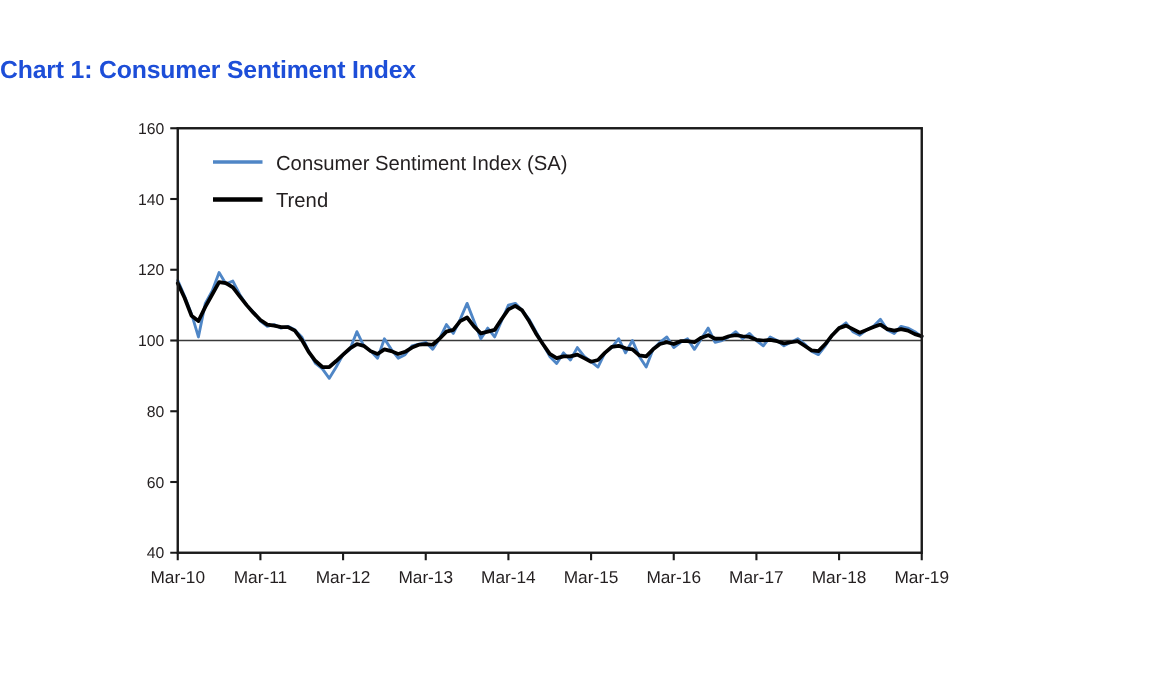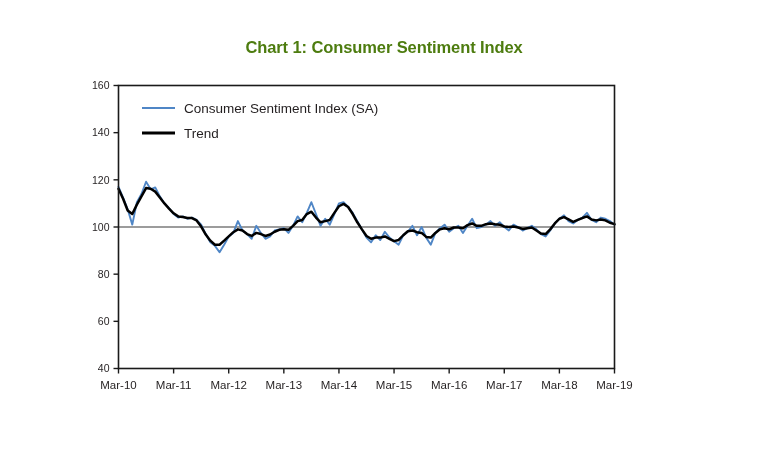--- a/index.html
+++ b/index.html
@@ -18,25 +18,24 @@
     position: relative;
     width: 768px;
     height: 449px;
     background: #ffffff;
   }
   #chart-title {
     position: absolute;
     top: 38px;
     left: 0;
     width: 768px;
-    text-align: center;
     font-size: 16.5px;
     font-weight: bold;
     letter-spacing: -0.1px;
-    color: #4d7c0f;
+    color: #1d4ed8;
   }
   #plot-wrapper {
     position: absolute;
     left: 0;
     top: 0;
     width: 768px;
     height: 449px;
   }
   #plot-svg {
     position: absolute;

